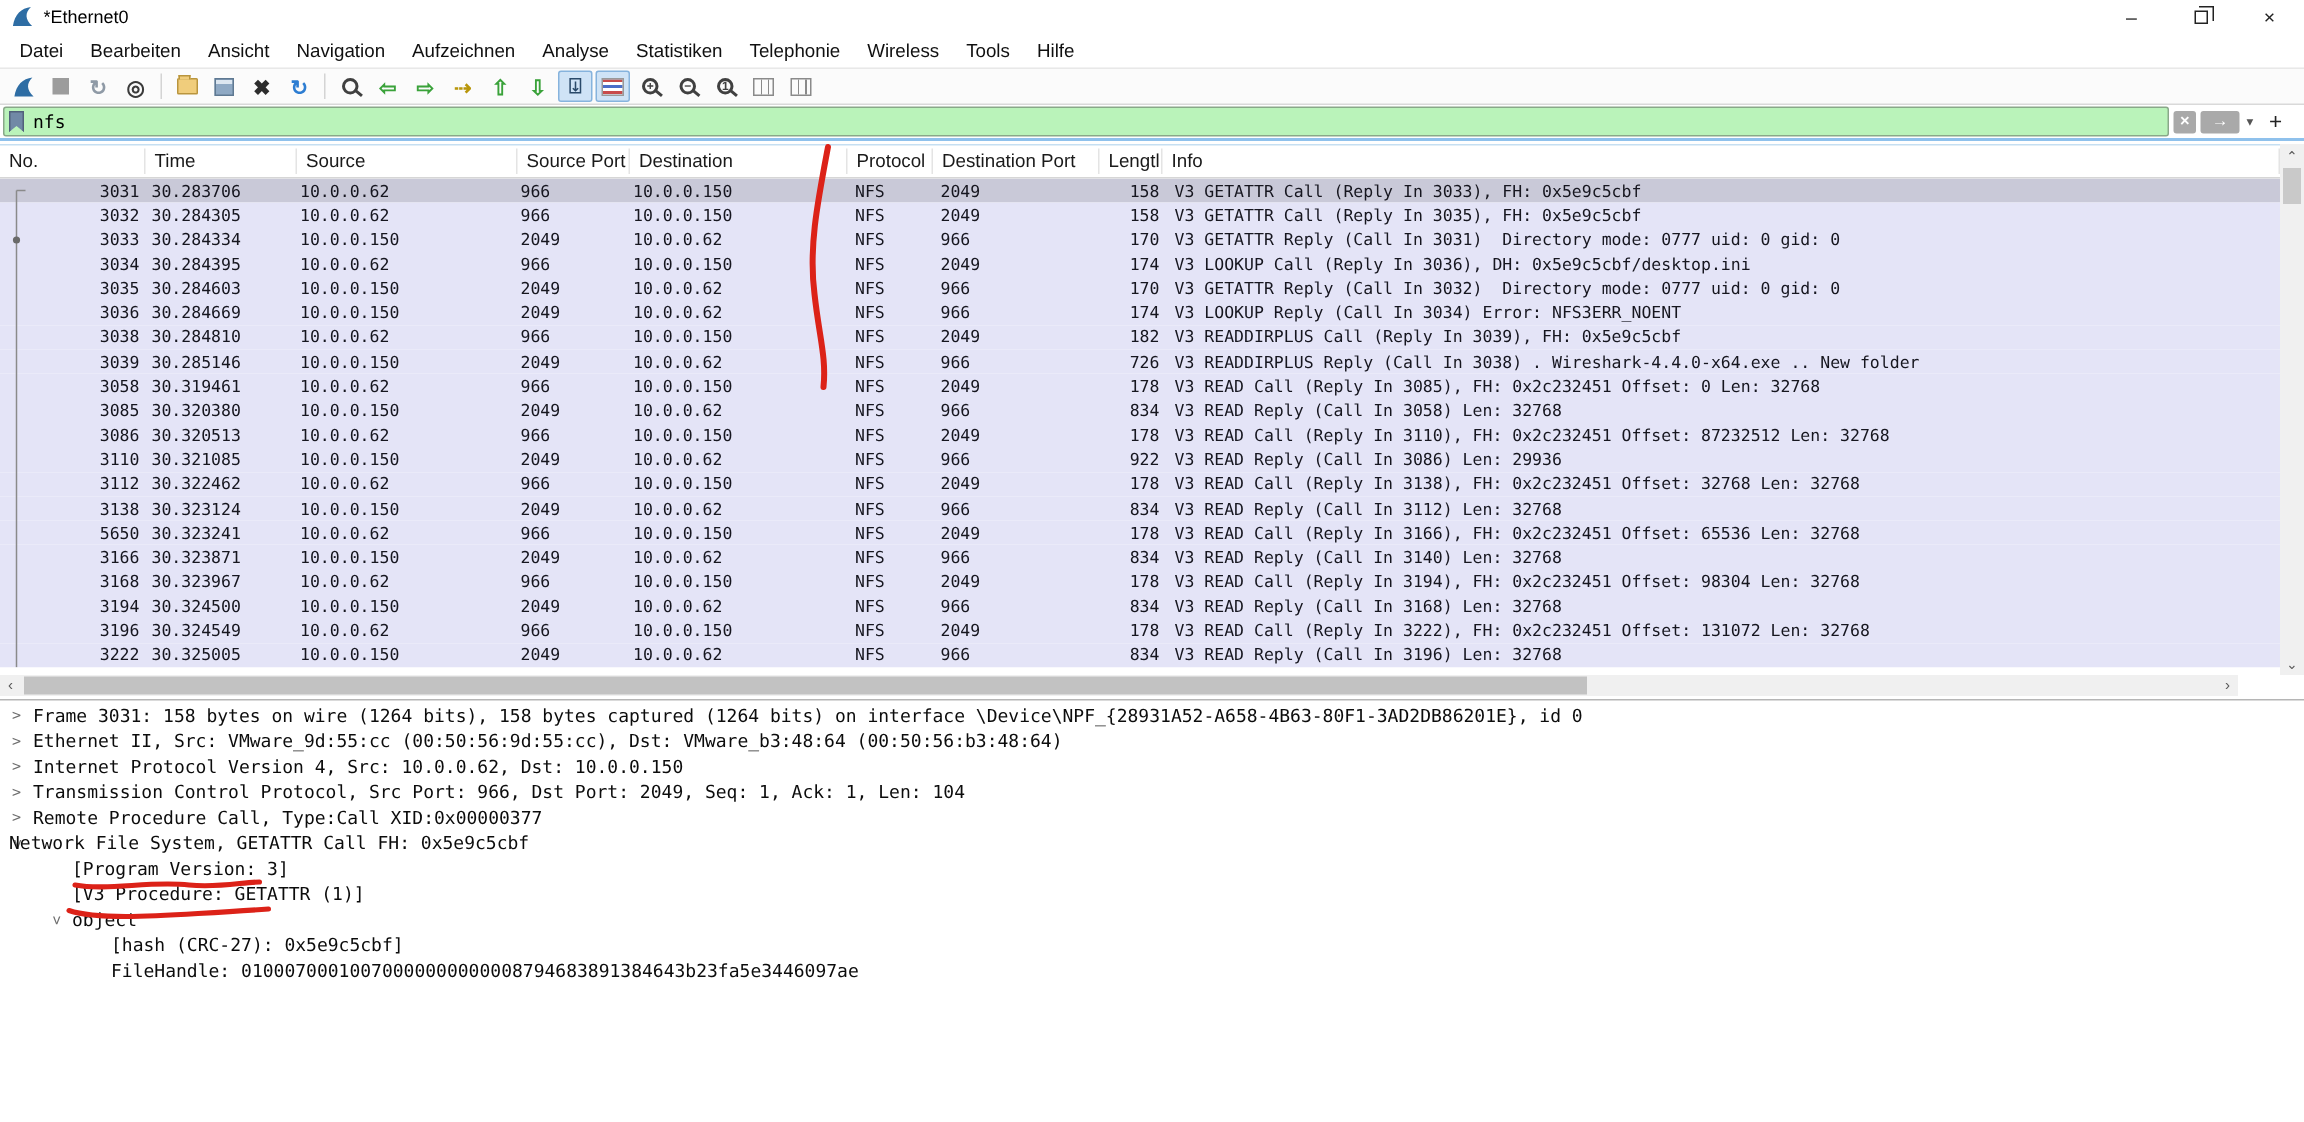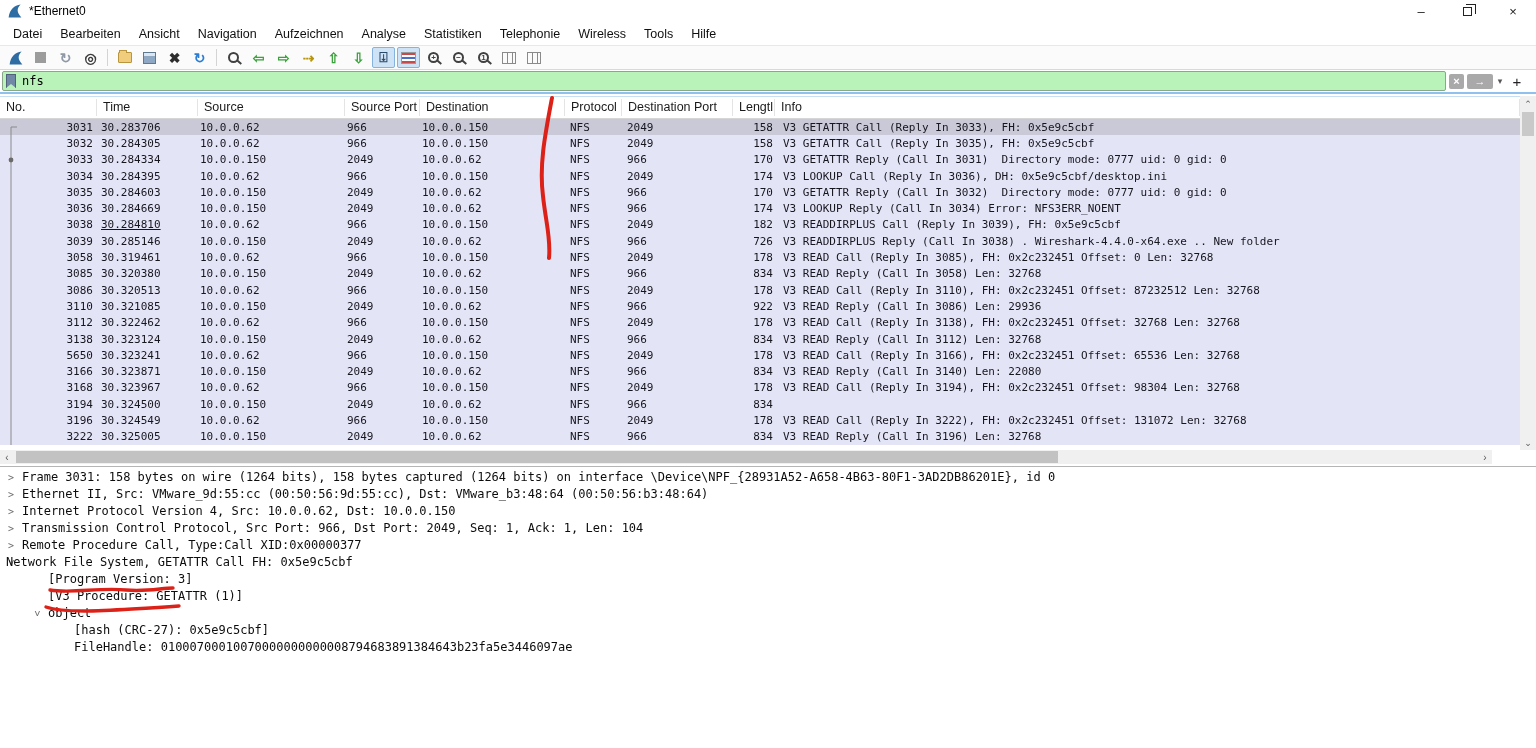--- a/index.html
+++ b/index.html
@@ -268,21 +268,21 @@
         <div class="cell" style="width: 147px; padding: 0px 0px 0px 2px;">10.0.0.150</div>
         <div class="cell" style="width: 75px; padding: 0px 0px 0px 2px;">2049</div>
         <div class="cell" style="width: 145px; padding: 0px 0px 0px 2px;">10.0.0.62</div>
         <div class="cell" style="width: 57px; padding: 0px 0px 0px 5px;">NFS</div>
         <div class="cell" style="width: 111px; padding: 0px 0px 0px 5px;">966</div>
         <div class="cell r" style="width: 42px; padding: 0px 2px 0px 0px;">174</div>
         <div class="cell" style="flex: 1 1 0%; padding: 0px 0px 0px 8px;">V3 LOOKUP Reply (Call In 3034) Error: NFS3ERR_NOENT</div>
       </div>
       <div class="prow">
         <div class="cell r" style="width: 97px; padding: 0px 4px 0px 0px;">3038</div>
-        <div class="cell" style="width: 101px; padding: 0px 0px 0px 4px; text-decoration: underline;">30.284810</div>
+        <div class="cell" style="width: 101px; padding: 0px 0px 0px 4px;">30.284810</div>
         <div class="cell" style="width: 147px; padding: 0px 0px 0px 2px;">10.0.0.62</div>
         <div class="cell" style="width: 75px; padding: 0px 0px 0px 2px;">966</div>
         <div class="cell" style="width: 145px; padding: 0px 0px 0px 2px;">10.0.0.150</div>
         <div class="cell" style="width: 57px; padding: 0px 0px 0px 5px;">NFS</div>
         <div class="cell" style="width: 111px; padding: 0px 0px 0px 5px;">2049</div>
         <div class="cell r" style="width: 42px; padding: 0px 2px 0px 0px;">182</div>
         <div class="cell" style="flex: 1 1 0%; padding: 0px 0px 0px 8px;">V3 READDIRPLUS Call (Reply In 3039), FH: 0x5e9c5cbf</div>
       </div>
       <div class="prow">
         <div class="cell r" style="width: 97px; padding: 0px 4px 0px 0px;">3039</div>
@@ -374,21 +374,21 @@
       </div>
       <div class="prow">
         <div class="cell r" style="width: 97px; padding: 0px 4px 0px 0px;">3166</div>
         <div class="cell" style="width: 101px; padding: 0px 0px 0px 4px;">30.323871</div>
         <div class="cell" style="width: 147px; padding: 0px 0px 0px 2px;">10.0.0.150</div>
         <div class="cell" style="width: 75px; padding: 0px 0px 0px 2px;">2049</div>
         <div class="cell" style="width: 145px; padding: 0px 0px 0px 2px;">10.0.0.62</div>
         <div class="cell" style="width: 57px; padding: 0px 0px 0px 5px;">NFS</div>
         <div class="cell" style="width: 111px; padding: 0px 0px 0px 5px;">966</div>
         <div class="cell r" style="width: 42px; padding: 0px 2px 0px 0px;">834</div>
-        <div class="cell" style="flex: 1 1 0%; padding: 0px 0px 0px 8px;">V3 READ Reply (Call In 3140) Len: 22080</div>
+        <div class="cell" style="flex: 1 1 0%; padding: 0px 0px 0px 8px;">V3 READ Reply (Call In 3140) Len: 32768</div>
       </div>
       <div class="prow">
         <div class="cell r" style="width: 97px; padding: 0px 4px 0px 0px;">3168</div>
         <div class="cell" style="width: 101px; padding: 0px 0px 0px 4px;">30.323967</div>
         <div class="cell" style="width: 147px; padding: 0px 0px 0px 2px;">10.0.0.62</div>
         <div class="cell" style="width: 75px; padding: 0px 0px 0px 2px;">966</div>
         <div class="cell" style="width: 145px; padding: 0px 0px 0px 2px;">10.0.0.150</div>
         <div class="cell" style="width: 57px; padding: 0px 0px 0px 5px;">NFS</div>
         <div class="cell" style="width: 111px; padding: 0px 0px 0px 5px;">2049</div>
         <div class="cell r" style="width: 42px; padding: 0px 2px 0px 0px;">178</div>
@@ -396,20 +396,21 @@
       </div>
       <div class="prow">
         <div class="cell r" style="width: 97px; padding: 0px 4px 0px 0px;">3194</div>
         <div class="cell" style="width: 101px; padding: 0px 0px 0px 4px;">30.324500</div>
         <div class="cell" style="width: 147px; padding: 0px 0px 0px 2px;">10.0.0.150</div>
         <div class="cell" style="width: 75px; padding: 0px 0px 0px 2px;">2049</div>
         <div class="cell" style="width: 145px; padding: 0px 0px 0px 2px;">10.0.0.62</div>
         <div class="cell" style="width: 57px; padding: 0px 0px 0px 5px;">NFS</div>
         <div class="cell" style="width: 111px; padding: 0px 0px 0px 5px;">966</div>
         <div class="cell r" style="width: 42px; padding: 0px 2px 0px 0px;">834</div>
+        <div class="cell" style="flex: 1 1 0%; padding: 0px 0px 0px 8px;">V3 READ Reply (Call In 3168) Len: 32768</div>
       </div>
       <div class="prow">
         <div class="cell r" style="width: 97px; padding: 0px 4px 0px 0px;">3196</div>
         <div class="cell" style="width: 101px; padding: 0px 0px 0px 4px;">30.324549</div>
         <div class="cell" style="width: 147px; padding: 0px 0px 0px 2px;">10.0.0.62</div>
         <div class="cell" style="width: 75px; padding: 0px 0px 0px 2px;">966</div>
         <div class="cell" style="width: 145px; padding: 0px 0px 0px 2px;">10.0.0.150</div>
         <div class="cell" style="width: 57px; padding: 0px 0px 0px 5px;">NFS</div>
         <div class="cell" style="width: 111px; padding: 0px 0px 0px 5px;">2049</div>
         <div class="cell r" style="width: 42px; padding: 0px 2px 0px 0px;">178</div>

